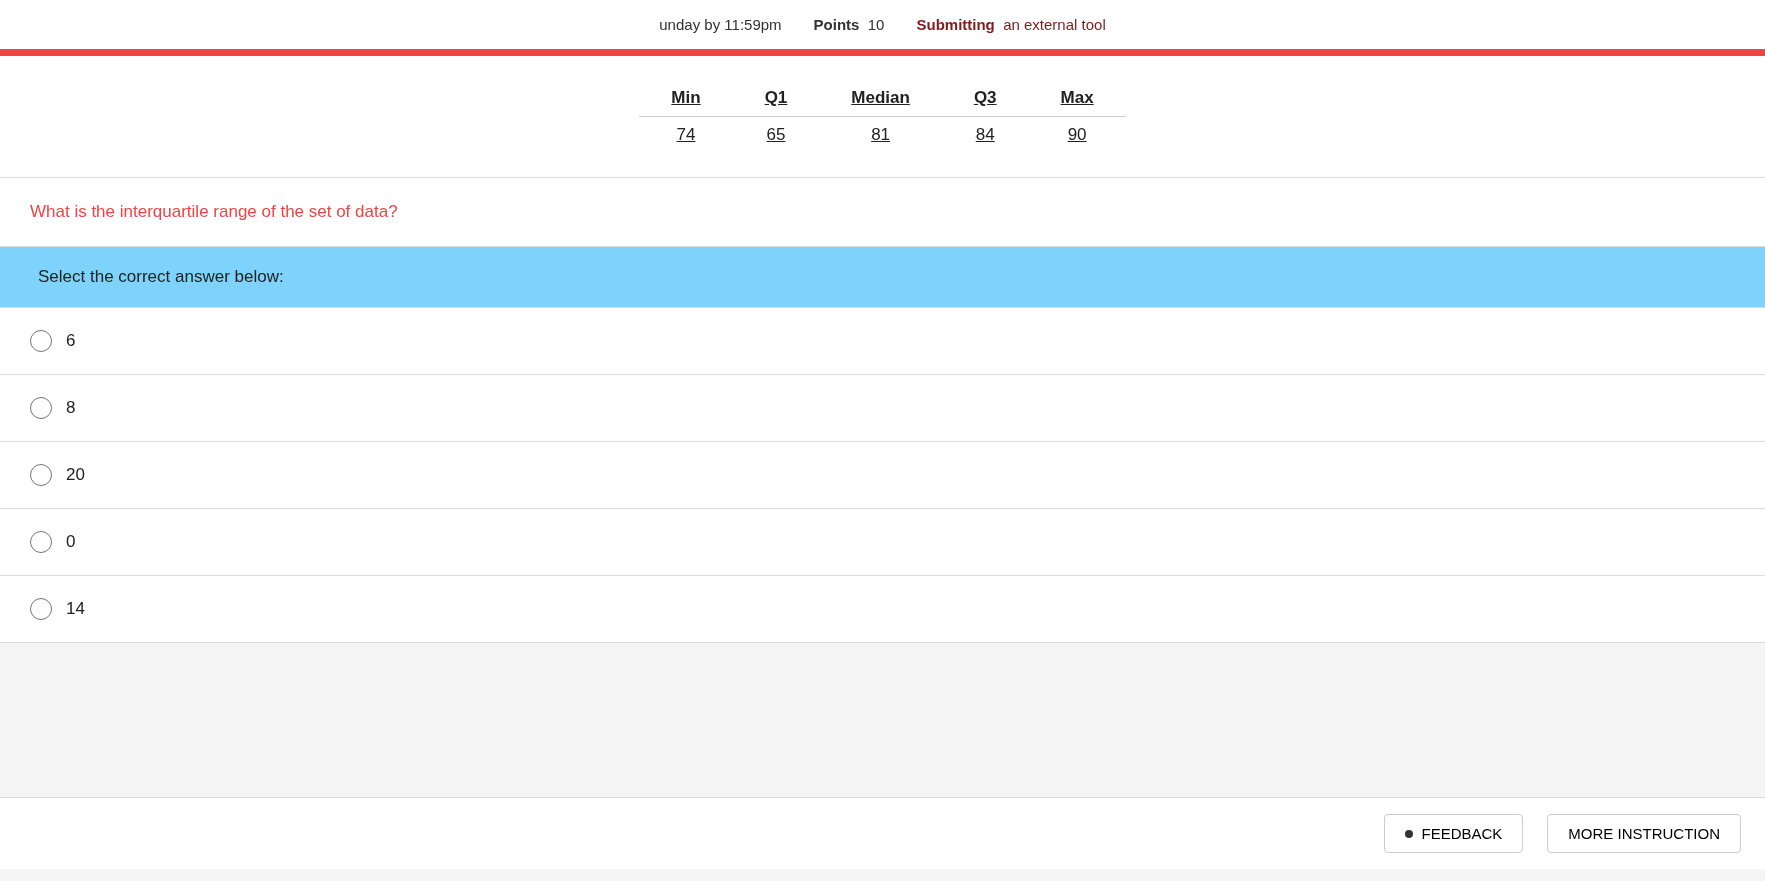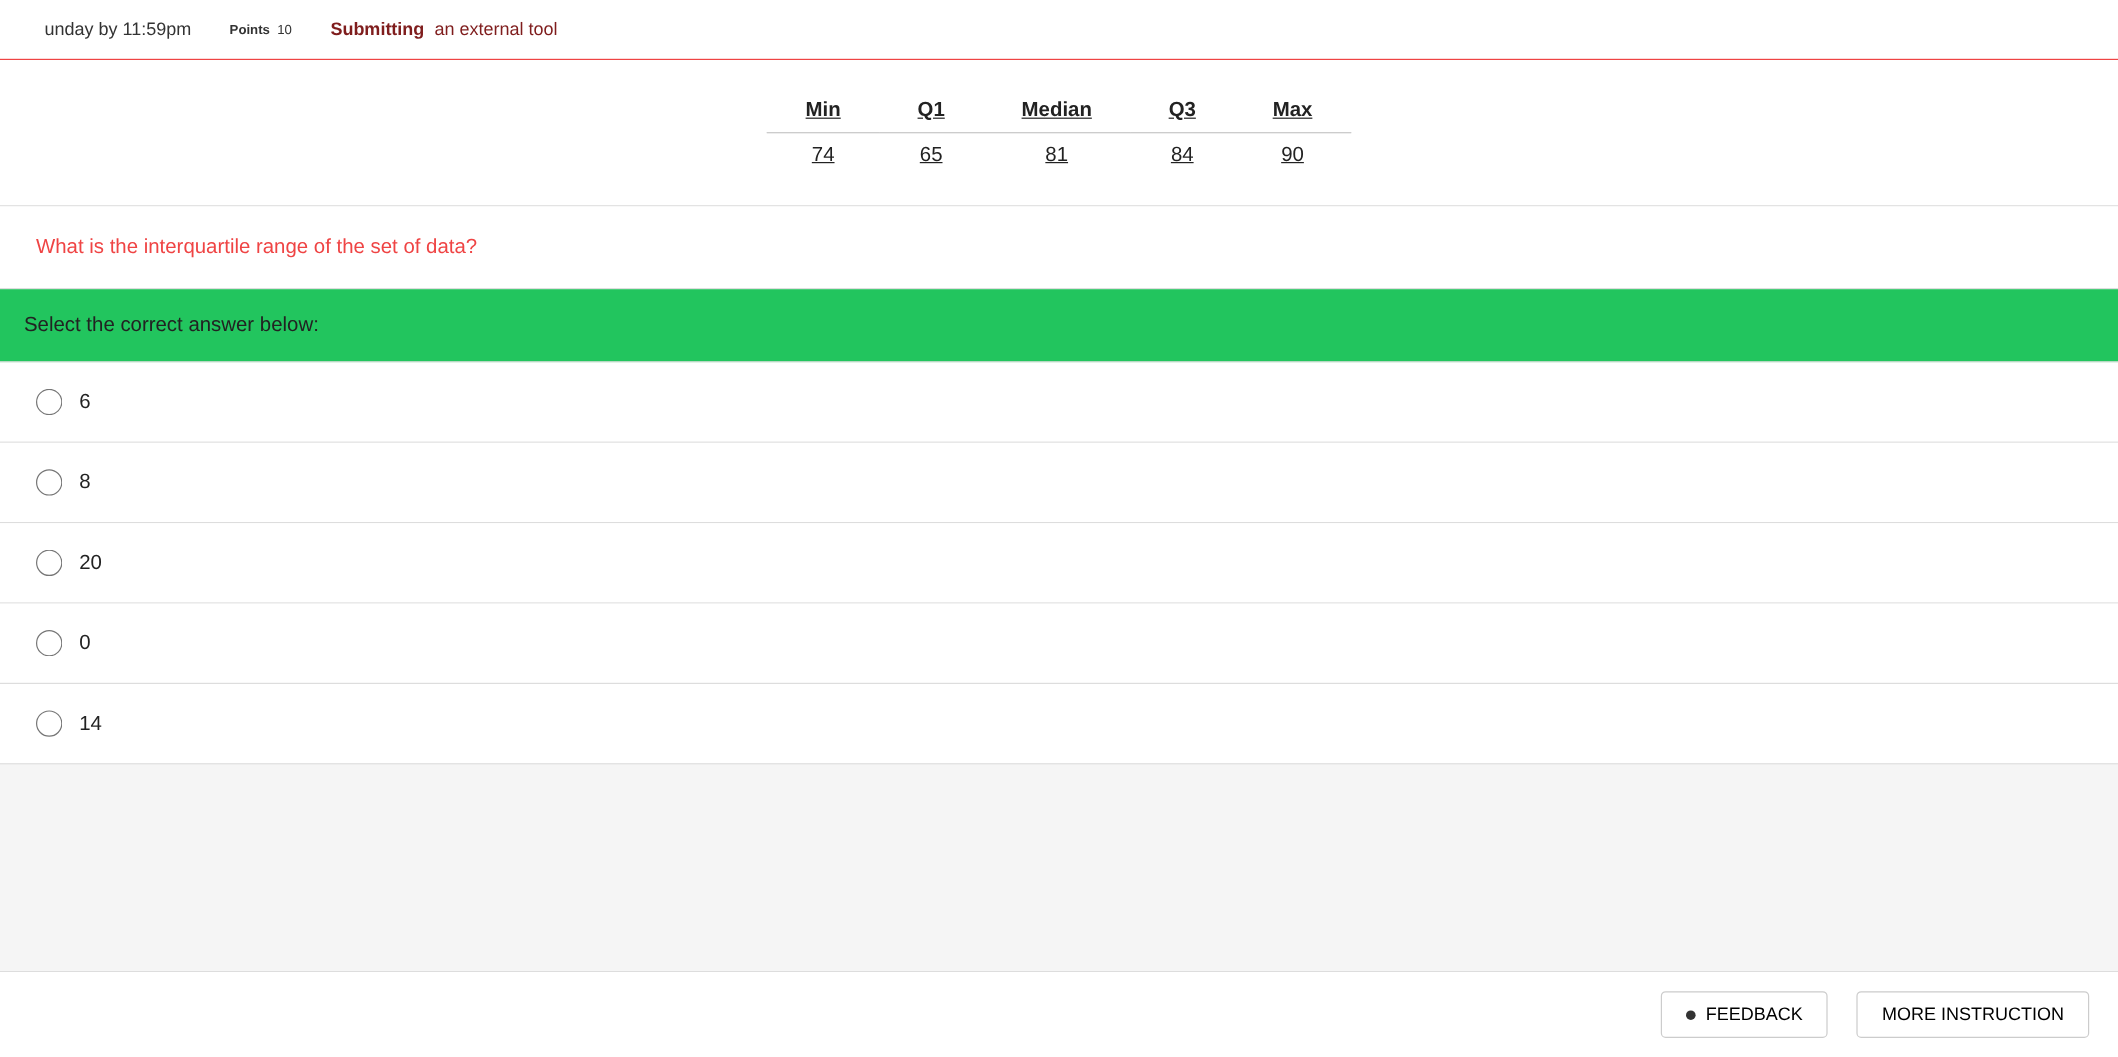--- a/index.html
+++ b/index.html
@@ -14,31 +14,32 @@
       color: #222;
       width: 1765px;
       min-height: 881px;
     }
 
     .header-bar {
       display: flex;
       align-items: center;
       padding: 16px 37px;
       background-color: #fff;
-      border-bottom: 1px solid #ef4444;
+      border-bottom: 7px solid #ef4444;
       gap: 32px;
+      justify-content: center;
     }
 
     .header-due {
       font-size: 15px;
       color: #333;
     }
 
     .header-points {
-      font-size: 11px;
+      font-size: 15px;
       color: #333;
     }
 
     .header-points strong {
       font-weight: bold;
     }
 
     .header-submitting {
       font-size: 15px;
       color: #7f1d1d;
@@ -83,22 +84,22 @@
       padding: 24px 30px;
       border-bottom: 1px solid #ddd;
     }
 
     .question-text {
       font-size: 17px;
       color: #ef4444;
     }
 
     .select-label-section {
-      background-color: #22c55e;
-      padding: 20px 20px;
+      background-color: #7dd3fc;
+      padding: 20px 38px;
       border-bottom: 1px solid #ddd;
     }
 
     .select-label {
       font-size: 17px;
       color: #222;
     }
 
     .answer-option {
       display: flex;
@@ -125,21 +126,21 @@
 
     .bottom-bar {
       display: flex;
       align-items: center;
       justify-content: flex-end;
       padding: 16px 24px;
       background-color: #fff;
       border-top: 1px solid #ddd;
       gap: 24px;
       position: fixed;
-      bottom: 0;
+      bottom: 12px;
       left: 0;
       right: 0;
     }
 
     .feedback-btn {
       display: flex;
       align-items: center;
       gap: 8px;
       padding: 10px 20px;
       background-color: #fff;

